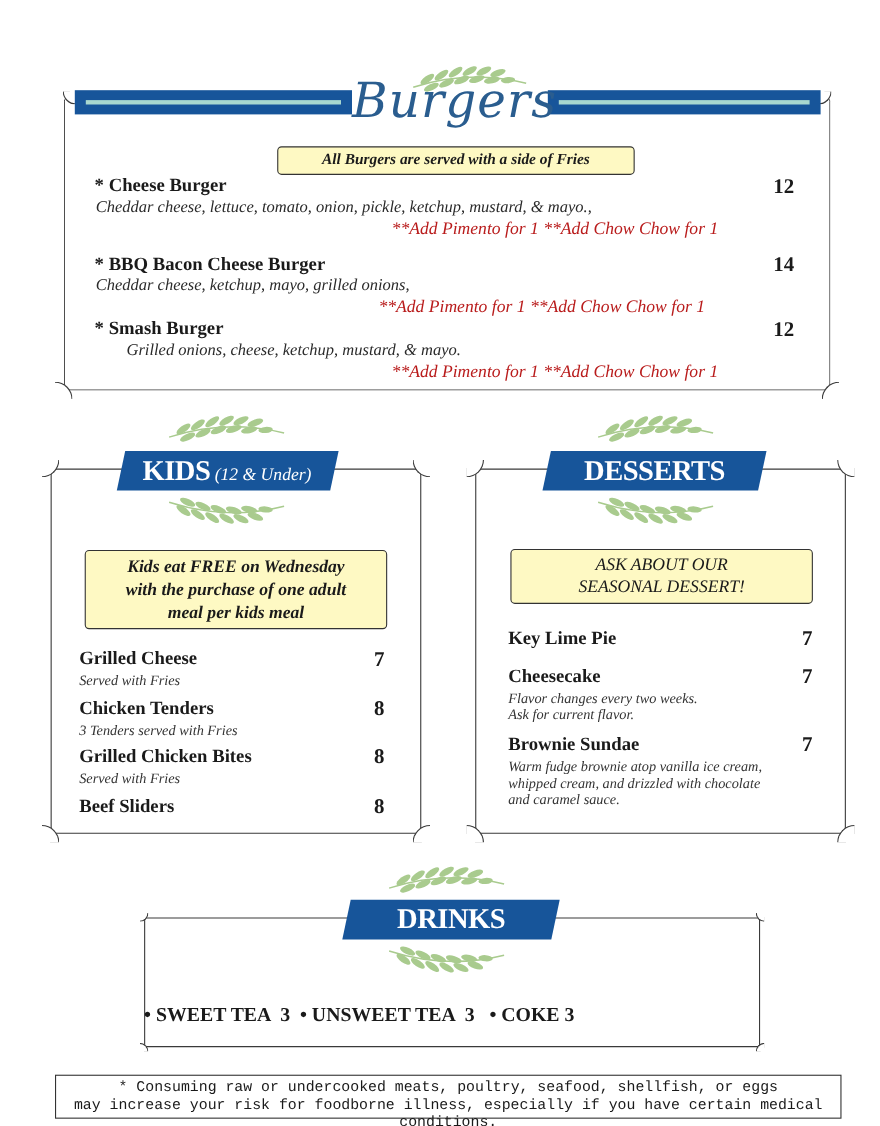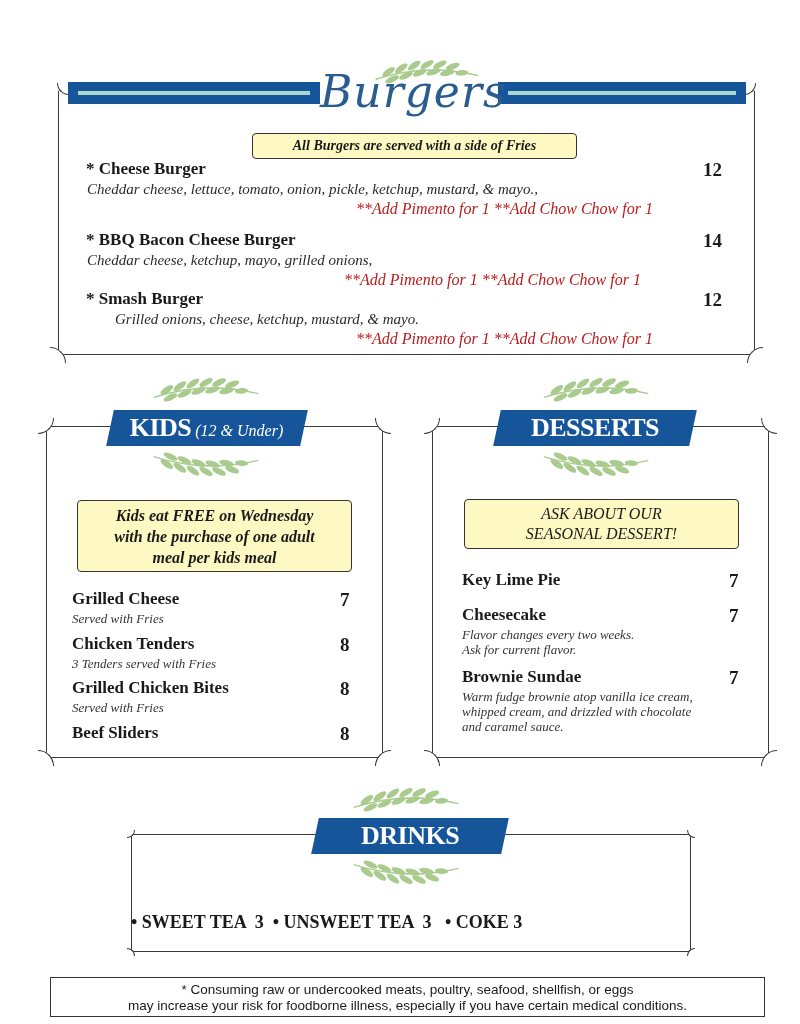--- a/index.html
+++ b/index.html
@@ -48,21 +48,21 @@
     position: absolute; background: #17559a; color: #fff;
     transform: skewX(-12deg); text-align: center;
   }
   .ribbon .ribbon-text { display: inline-block; transform: skewX(12deg); font-weight: bold; }
 
   .small-desc { position: absolute; font-style: italic; font-size: 13px; color: #333; line-height: 15px; }
 
   .footer-box {
     position: absolute; left: 50px; top: 977px; width: 715px; height: 40px;
     border: 1.4px solid #333; text-align: center;
-    font-family: Liberation Sans, sans-serif; font-size: 13.5px; line-height: 16px; padding-top: 4px;
+    font-family: Liberation Mono, monospace; font-size: 13.5px; line-height: 16px; padding-top: 4px;
   }
 </style>
 </head>
 <body>
 
 <svg width="0" height="0" style="position:absolute">
   <defs>
     <g id="branch">
       <path d="M4 26 Q60 8 116 22" stroke="#a9cb8e" stroke-width="1.5" fill="none"></path>
       <ellipse cx="18" cy="18" rx="8" ry="3.2" fill="#a9cb8e" transform="rotate(-35 18 18)"></ellipse>

